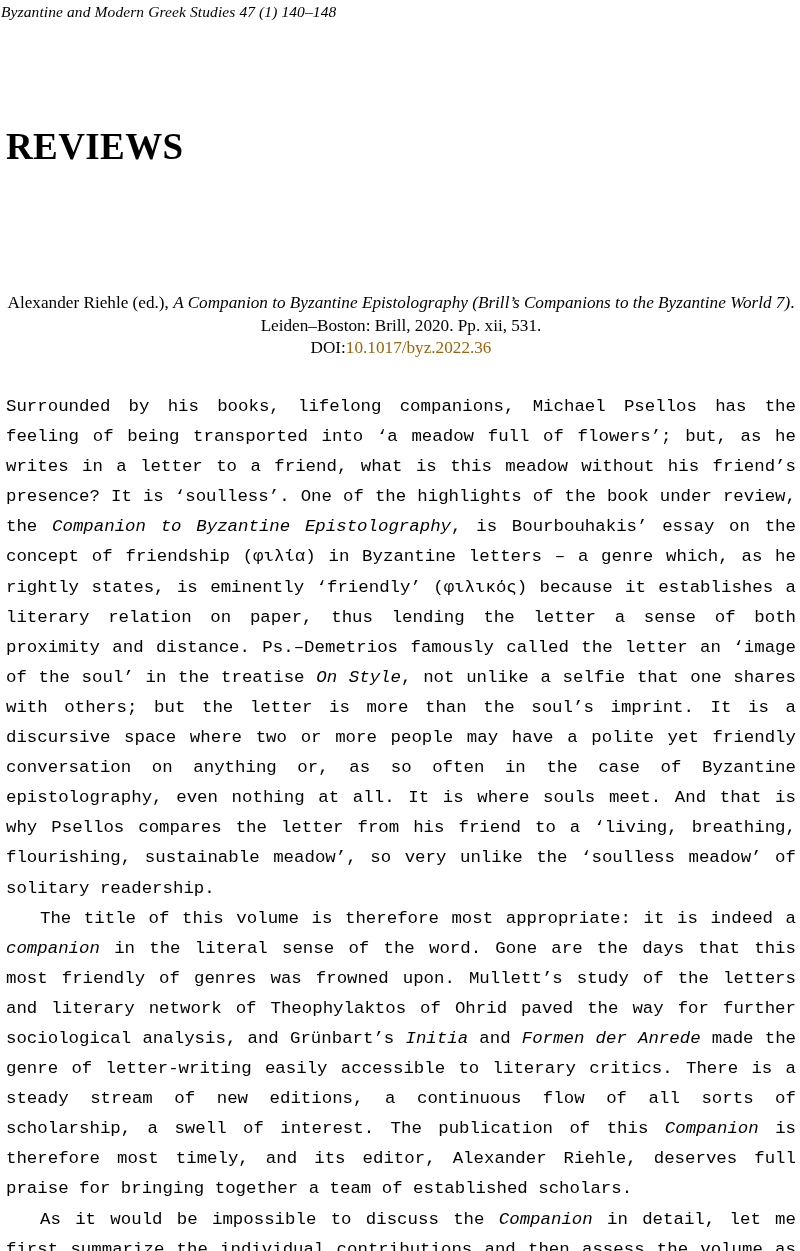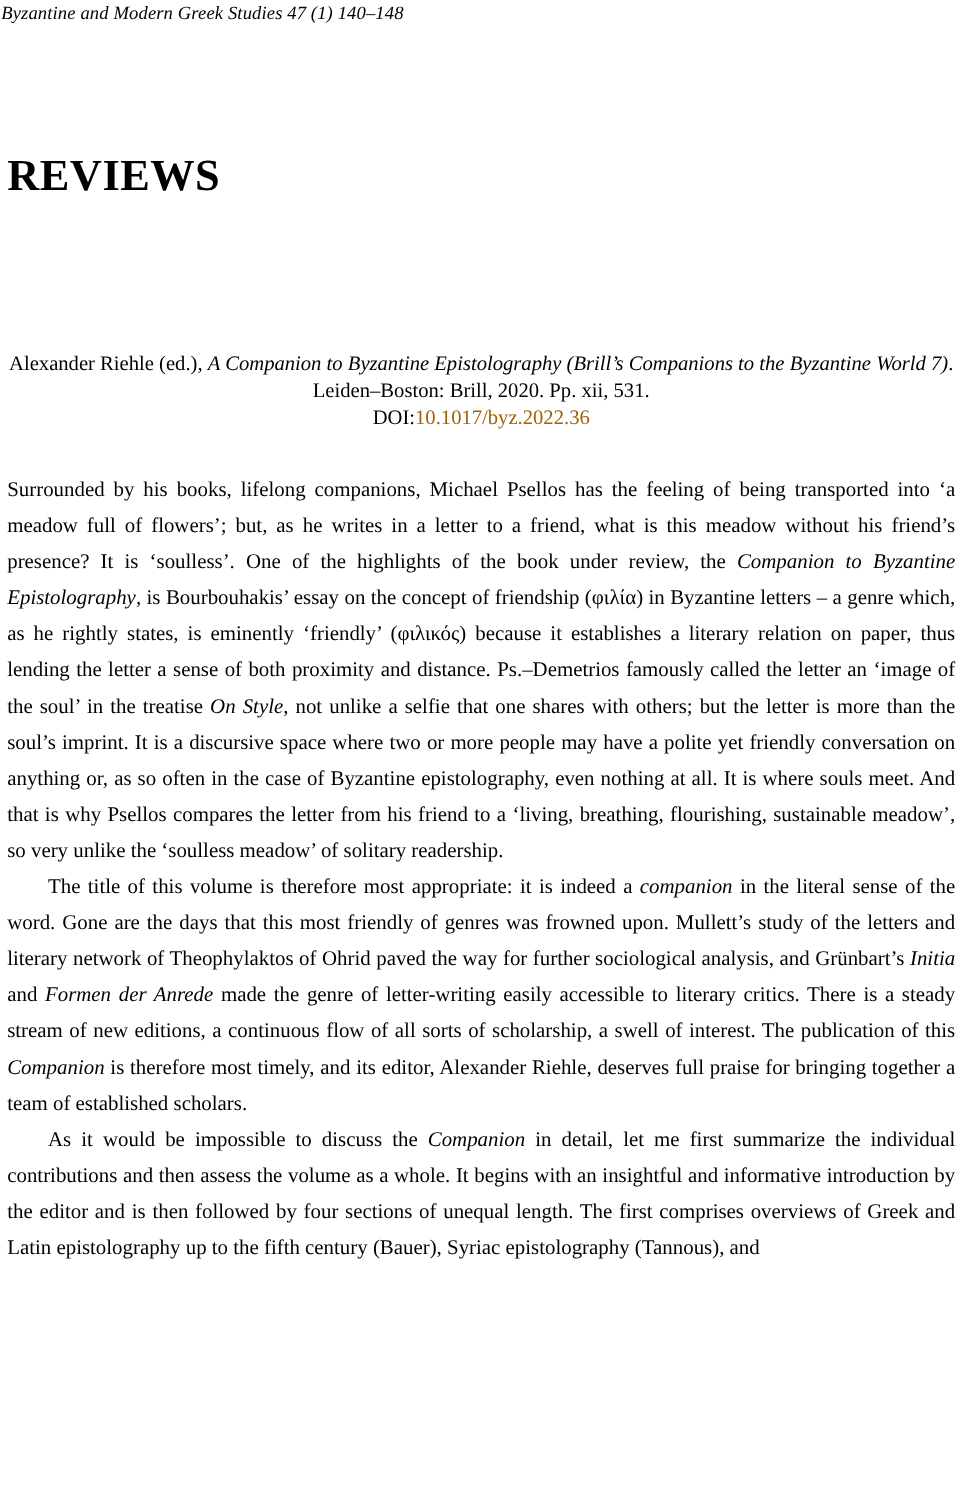--- a/index.html
+++ b/index.html
@@ -78,20 +78,21 @@
     width: 790px;
     font-size: 17.4px;
     line-height: 30.1px;
     text-align: justify;
     text-justify: inter-word;
     hyphens: none;
   }
   .body-text p {
     margin: 0;
     text-indent: 0;
+    font-family: Liberation Mono, monospace;
   }
   .body-text p.indented {
     text-indent: 34px;
   }
   .body-text i { font-style: italic; }
 
   
   .footer {
     position: absolute;
     left: 6px;

